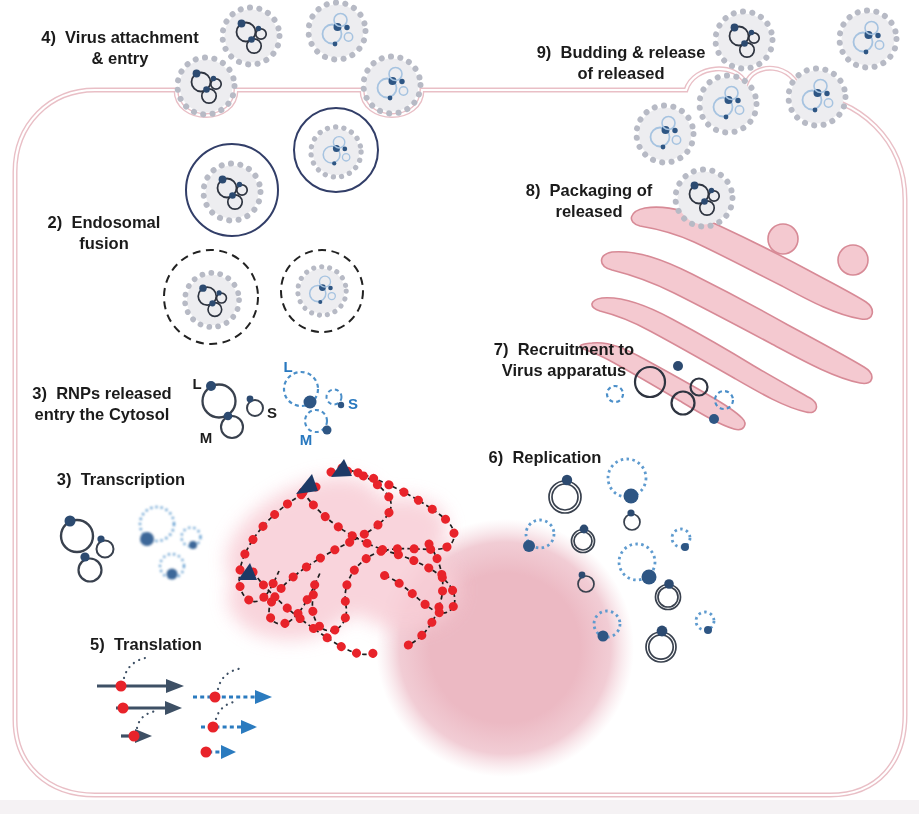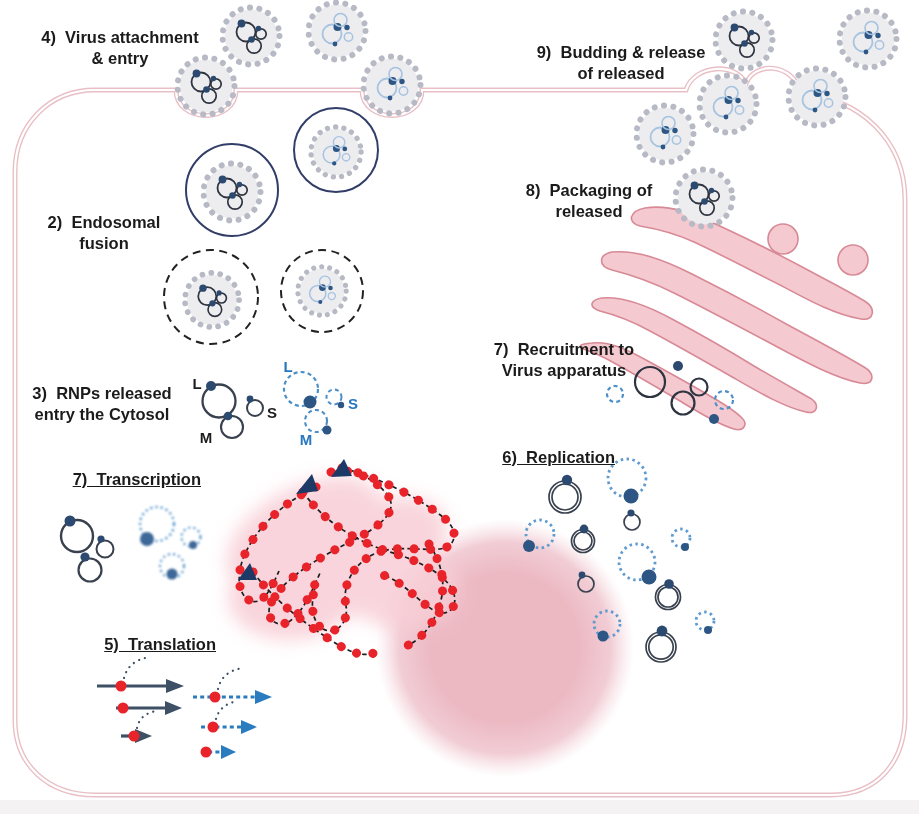--- a/index.html
+++ b/index.html
@@ -1,21 +1,21 @@
 <!DOCTYPE html>
 <html><head>
 <meta charset="utf-8">
 <style>
   html,body{margin:0;padding:0;background:#ffffff;}
   .canvas{position:relative;width:919px;height:814px;background:#ffffff;overflow:hidden;
           font-family:"Liberation Sans",sans-serif;}
   .canvas svg{position:absolute;left:0;top:0;}
   .lbl{position:absolute;font-weight:bold;font-size:16.5px;line-height:1.28;color:#1b1b1b;
        text-align:center;white-space:pre-wrap;}
-  .lbl.la{text-align:right;text-decoration:underline;}
+  .lbl.la{text-align:center;}
   .seg{font-family:"Liberation Sans",sans-serif;font-weight:bold;font-size:15px;fill:#1d1d1d;}
   .seg.blue{fill:#2878bf;}
   .bottom-band{position:absolute;left:0;top:800px;width:919px;height:14px;background:#f5f2f4;}
 </style>
 </head>
 <body>
 
 <div class="canvas">
 
 <svg width="919" height="814" viewBox="0 0 919 814">
@@ -264,21 +264,21 @@
     <circle cx="714" cy="419" r="5" fill="#2e5684"></circle>
   </g>
 </svg>
 
 <div class="lbl" style="left:30px;top:27px;width:180px;"><span>4)  Virus attachment</span><br><span>&amp; entry</span></div>
 
 <div class="lbl" style="left:38px;top:212px;width:132px;"><span>2)  Endosomal</span><br><span>fusion</span></div>
 
 <div class="lbl" style="left:18px;top:355px;width:168px;margin-top:28px;"><span>3)  RNPs released</span><br><span>entry the Cytosol</span></div>
 
-<div class="lbl la" style="left:41px;top:469px;width:160px;"><span>7)  Transcription</span></div>
+<div class="lbl la" style="left:41px;top:469px;width:160px;"><span>3)  Transcription</span></div>
 
 <div class="lbl la" style="left:76px;top:634px;width:140px;"><span>5)  Translation</span></div>
 
 <div class="lbl la" style="left:475px;top:447px;width:140px;"><span>6)  Replication</span></div>
 
 <div class="lbl" style="left:486px;top:339px;width:156px;"><span>7)  Recruitment to</span><br><span>Virus apparatus</span></div>
 
 <div class="lbl" style="left:518px;top:180px;width:142px;"><span>8)  Packaging of</span><br><span>released</span></div>
 
 <div class="lbl" style="left:528px;top:42px;width:186px;text-align:center;"><span>9)  Budding &amp; release</span><br><span>of released</span></div>

